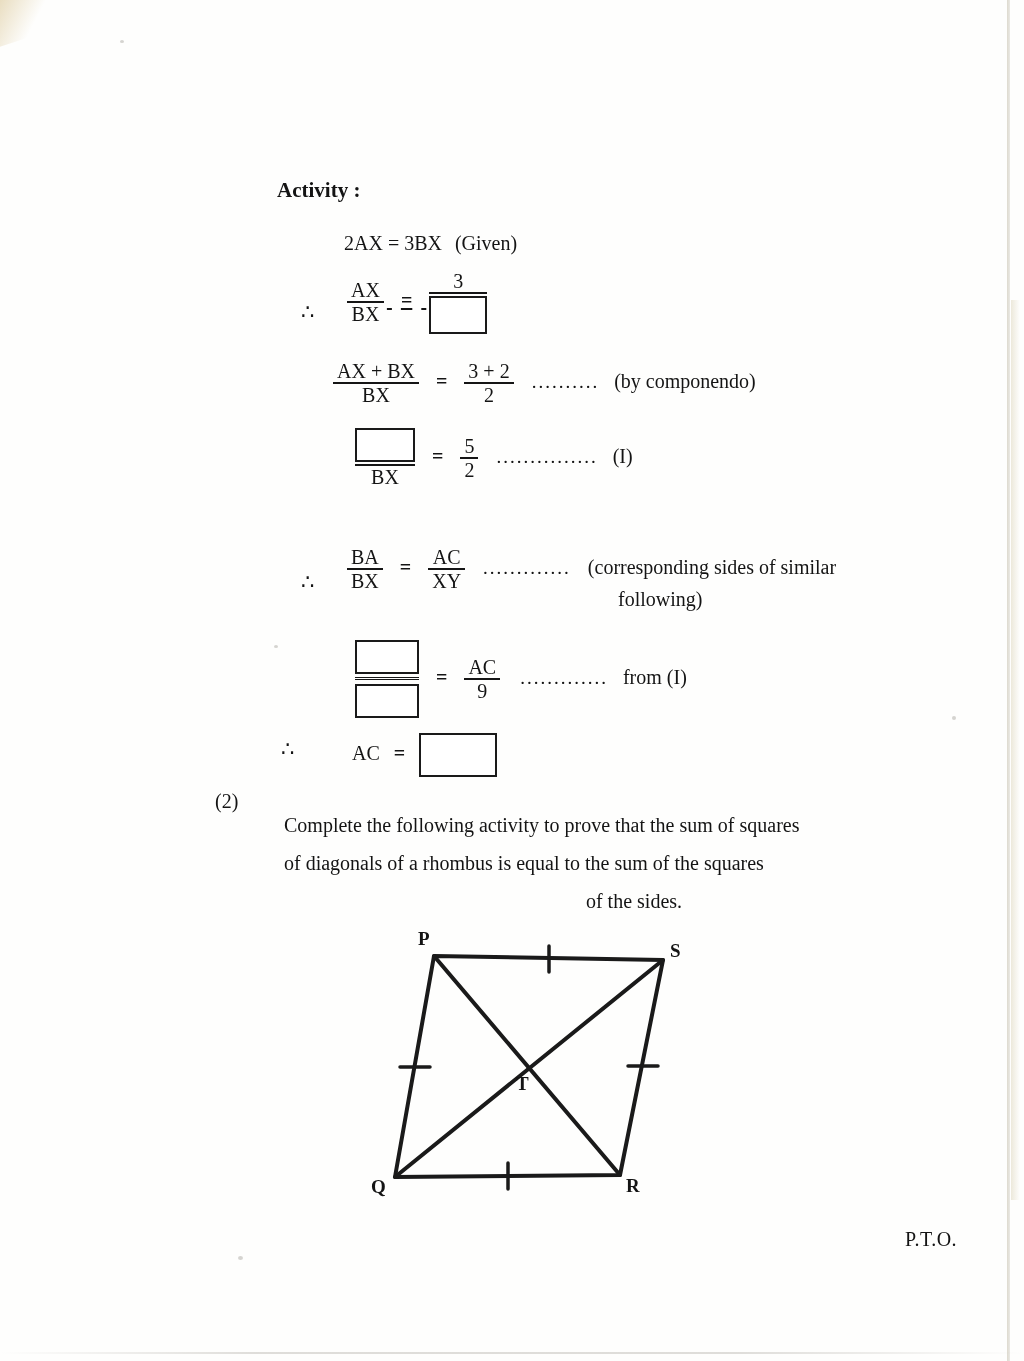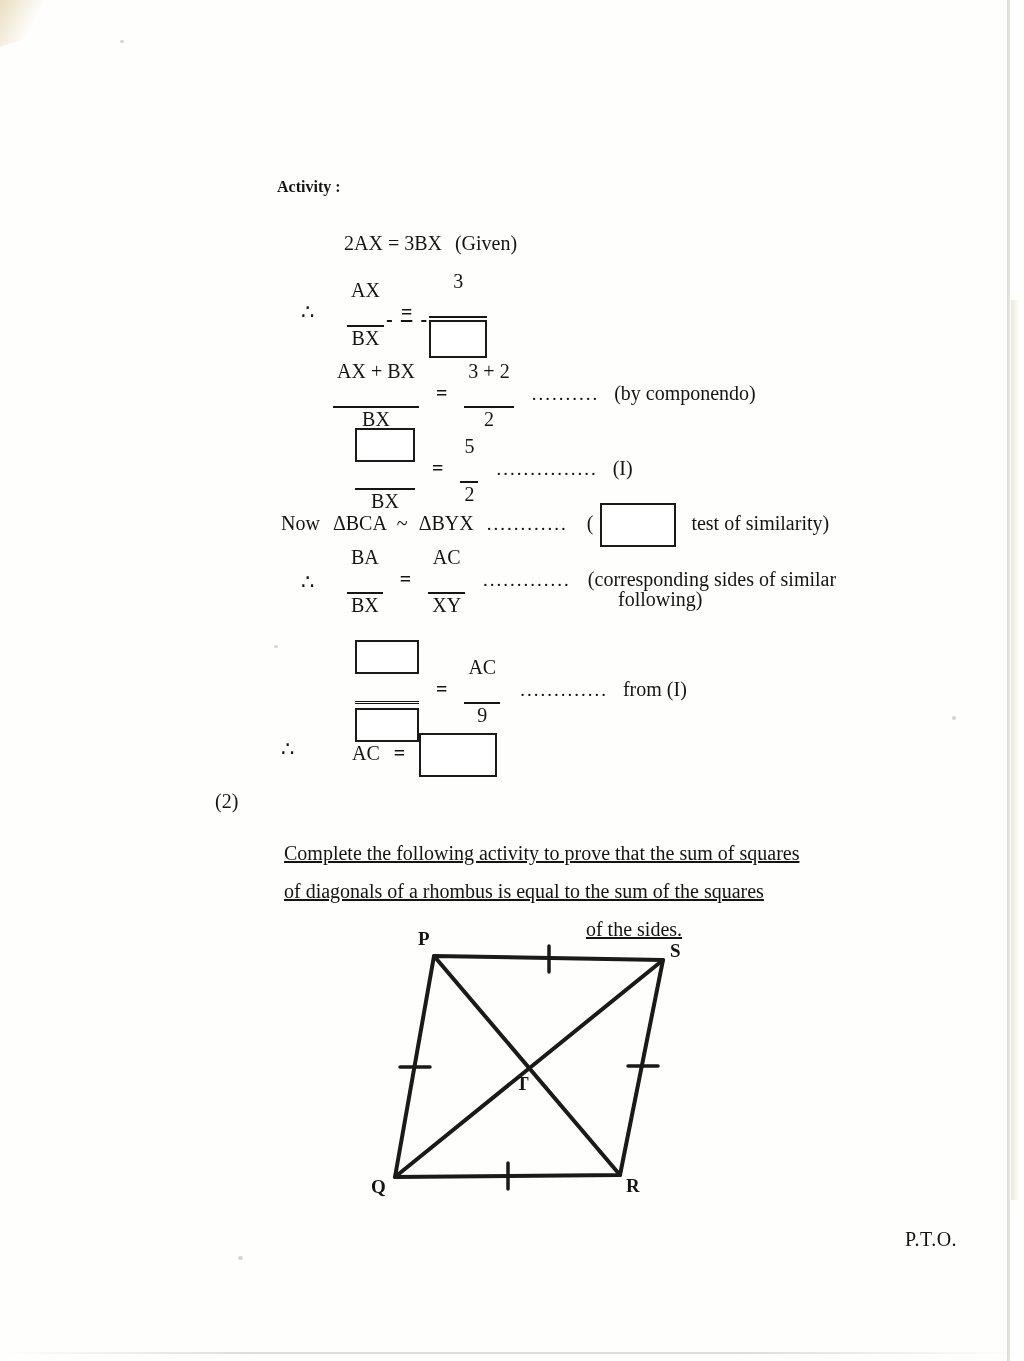--- a/index.html
+++ b/index.html
@@ -64,36 +64,36 @@
     font-size: 38px;
     font-weight: bold;
     letter-spacing: 1px;
     font-family: "Liberation Serif", "DejaVu Serif", serif;
   }
 
   .activity-label {
     position: absolute;
     left: 277px;
     top: 178px;
-    font-size: 16px;
+    font-size: 21px;
     font-weight: bold;
   }
 
   .line { position: absolute; font-size: 20px; white-space: nowrap; }
 
   
   .frac {
     display: inline-block;
     vertical-align: middle;
     text-align: center;
     line-height: 1.12;
     margin: 0 3px;
   }
   .frac .num { display: block; padding: 0 4px; }
-  .frac .den { display: block; padding: 0 4px; border-top: 2px solid #151515; margin-top: 24px; }
+  .frac .den { display: block; padding: 0 4px; border-top: 2px solid #151515; }
   .frac.dbl .den { border-top: 3px double #151515; }
 
   .bx {
     display: inline-block;
     border: 2px solid #1a1a1a;
     background: #fff;
     vertical-align: middle;
   }
   .bx.w1 { width: 54px; height: 34px; }   
   .bx.w2 { width: 56px; height: 30px; }   
@@ -116,26 +116,25 @@
   
   .q-num {
     position: absolute;
     left: 215px;
     top: 790px;
     font-size: 20px;
   }
   .q-body {
     position: absolute;
     left: 284px;
-    top: 834px;
+    top: 806px;
     width: 700px;
     font-size: 20px;
     line-height: 38px;
     text-align: justify;
-    text-decoration: underline;
   }
   .q-body .last { text-align: center; }
 
   .diagram {
     position: absolute;
     left: 355px;
     top: 920px;
     width: 340px;
     height: 290px;
   }
@@ -214,30 +213,20 @@
     </span>
     <span class="eq">=</span>
     <span class="frac">
       <span class="num">5</span>
       <span class="den">2</span>
     </span>
     <span class="dots" style="padding-left:10px;">...............</span>
     <span class="note" style="padding-left:10px;">(I)</span>
   </div>
 
-  <div class="line" style="left:281px;top:503px;">
-    <span>Now</span>
-    <span style="padding-left:8px;">Δ</span><span>BCA</span>
-    <span style="padding:0 6px;">~</span>
-    <span>Δ</span><span>BYX</span>
-    <span class="dots" style="padding-left:8px;">............</span>
-    <span style="padding-left:14px;">(</span>
-    <span class="bx w3" style="margin:0 10px 0 2px;"></span>
-    <span class="note">test of similarity)</span>
-  </div>
 
   <div class="therefore" style="left:301px;top:570px;">∴</div>
   <div class="line" style="left:344px;top:546px;">
     <span class="frac">
       <span class="num">BA</span>
       <span class="den">BX</span>
     </span>
     <span class="eq">=</span>
     <span class="frac">
       <span class="num">AC</span>

